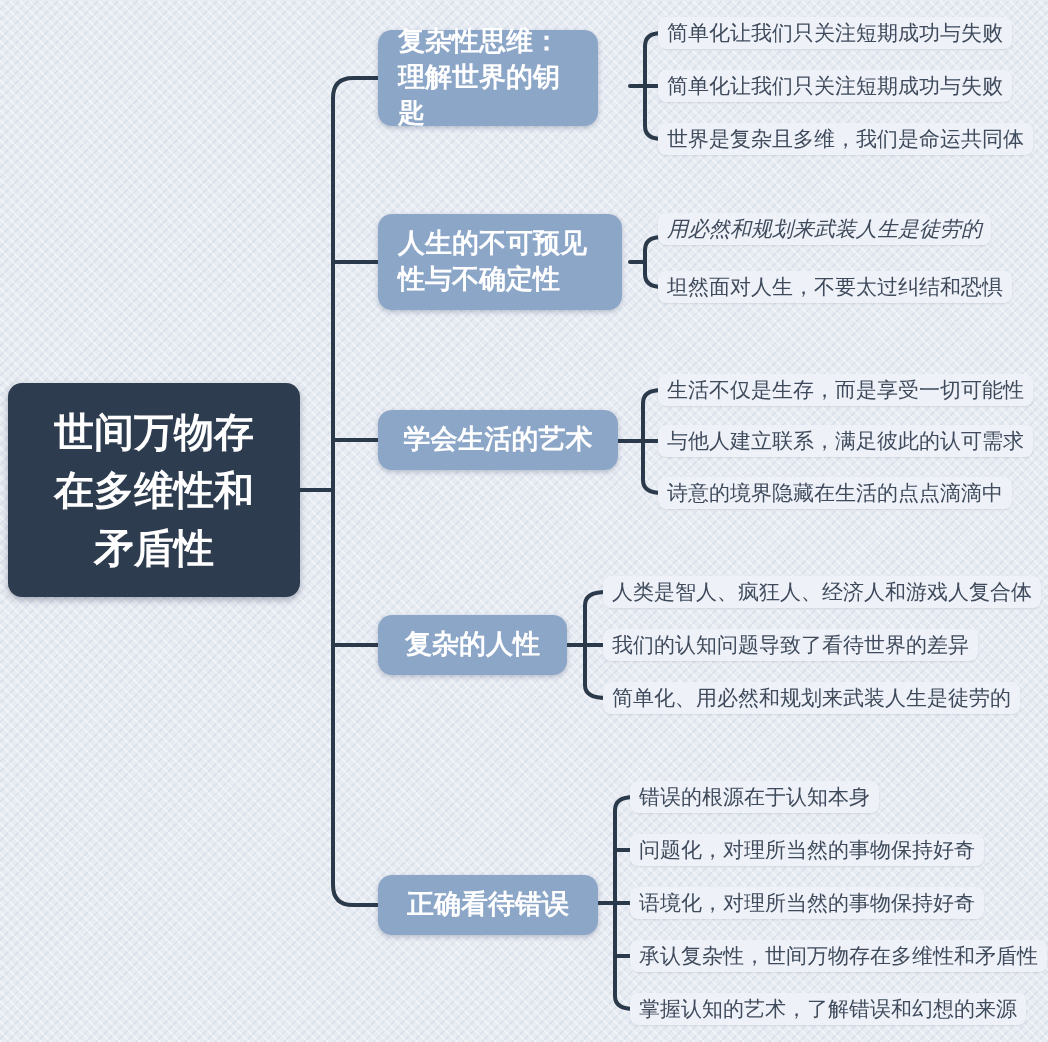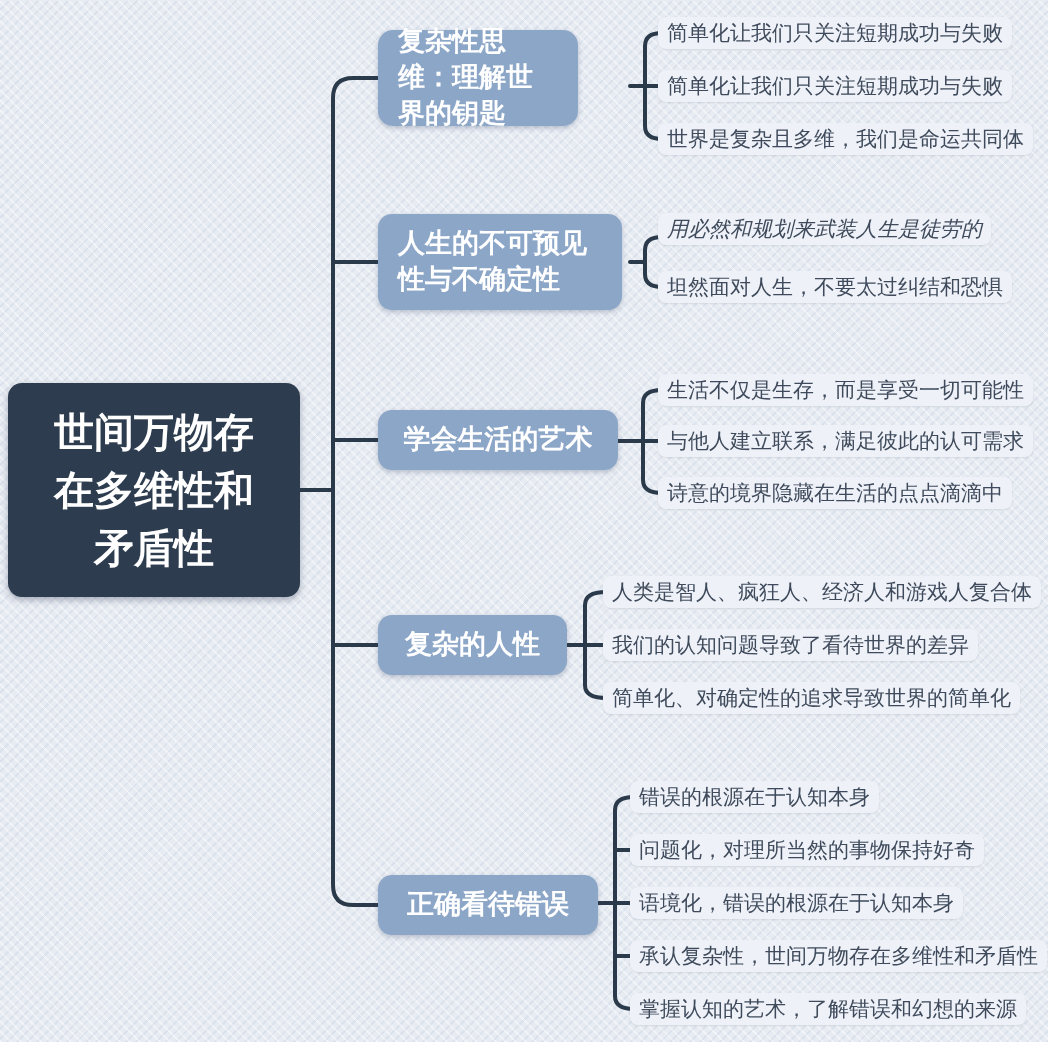--- a/index.html
+++ b/index.html
@@ -73,40 +73,40 @@
     <path d="M606,592 Q585,592 585,605 V685 Q585,698 606,698"></path>
 
     <path d="M598,903 H634"></path>
     <path d="M634,797 Q615,797 615,810 V996 Q615,1009 634,1009"></path>
     <path d="M615,850 H634"></path>
     <path d="M615,956 H634"></path>
   </svg>
 
   <div class="node central" style="left:8px;top:383px;width:292px;height:214px;">世间万物存在多维性和矛盾性</div>
 
-  <div class="node branch two-line" style="left:378px;top:30px;width:200px;height:96px;border-radius:15px;">复杂性思维：理解世界的钥匙</div>
+  <div class="node branch two-line" style="left:378px;top:30px;width:220px;height:96px;">复杂性思维：理解世界的钥匙</div>
   <div class="node branch two-line" style="left:378px;top:214px;width:244px;height:96px;">人生的不可预见性与不确定性</div>
   <div class="node branch one-line" style="left:378px;top:410px;width:240px;height:60px;">学会生活的艺术</div>
   <div class="node branch one-line" style="left:378px;top:615px;width:189px;height:60px;">复杂的人性</div>
   <div class="node branch one-line" style="left:378px;top:875px;width:220px;height:60px;">正确看待错误</div>
 
   <div class="node leaf" style="left:658px;top:17px;">简单化让我们只关注短期成功与失败</div>
   <div class="node leaf" style="left:658px;top:70px;">简单化让我们只关注短期成功与失败</div>
   <div class="node leaf" style="left:658px;top:123px;">世界是复杂且多维，我们是命运共同体</div>
 
   <div class="node leaf" style="left:658px;top:213px;font-style:italic;">用必然和规划来武装人生是徒劳的</div>
   <div class="node leaf" style="left:658px;top:271px;">坦然面对人生，不要太过纠结和恐惧</div>
 
   <div class="node leaf" style="left:658px;top:374px;">生活不仅是生存，而是享受一切可能性</div>
   <div class="node leaf" style="left:658px;top:425px;">与他人建立联系，满足彼此的认可需求</div>
   <div class="node leaf" style="left:658px;top:477px;">诗意的境界隐藏在生活的点点滴滴中</div>
 
   <div class="node leaf" style="left:603px;top:576px;">人类是智人、疯狂人、经济人和游戏人复合体</div>
   <div class="node leaf" style="left:603px;top:629px;">我们的认知问题导致了看待世界的差异</div>
-  <div class="node leaf" style="left:603px;top:682px;">简单化、对确定性的追求导致世界的简单化</div>
+  <div class="node leaf" style="left:603px;top:682px;">简单化、用必然和规划来武装人生是徒劳的</div>
 
   <div class="node leaf" style="left:630px;top:781px;">错误的根源在于认知本身</div>
   <div class="node leaf" style="left:630px;top:834px;">问题化，对理所当然的事物保持好奇</div>
-  <div class="node leaf" style="left:630px;top:887px;">语境化，错误的根源在于认知本身</div>
+  <div class="node leaf" style="left:630px;top:887px;">语境化，对理所当然的事物保持好奇</div>
   <div class="node leaf" style="left:630px;top:940px;">承认复杂性，世间万物存在多维性和矛盾性</div>
   <div class="node leaf" style="left:630px;top:993px;">掌握认知的艺术，了解错误和幻想的来源</div>
 
 </div>
 
 </body></html>

